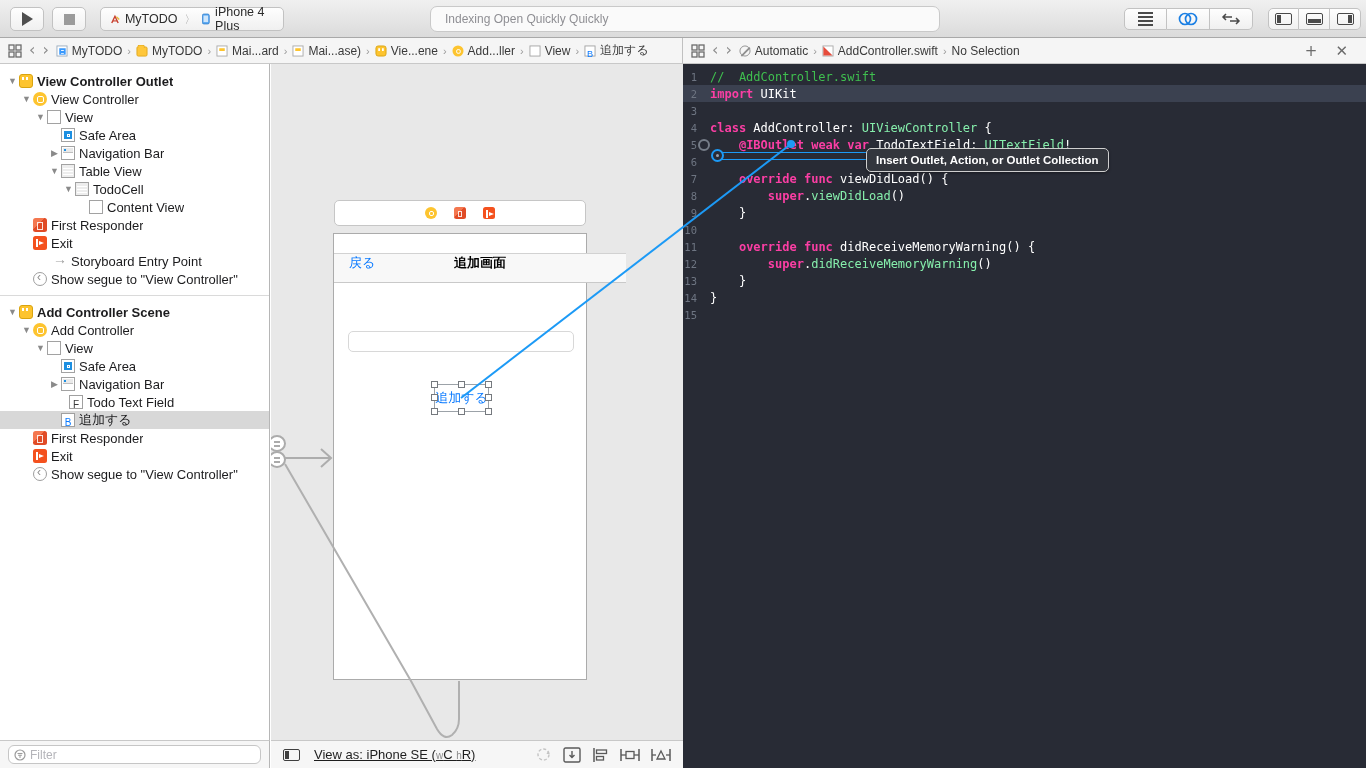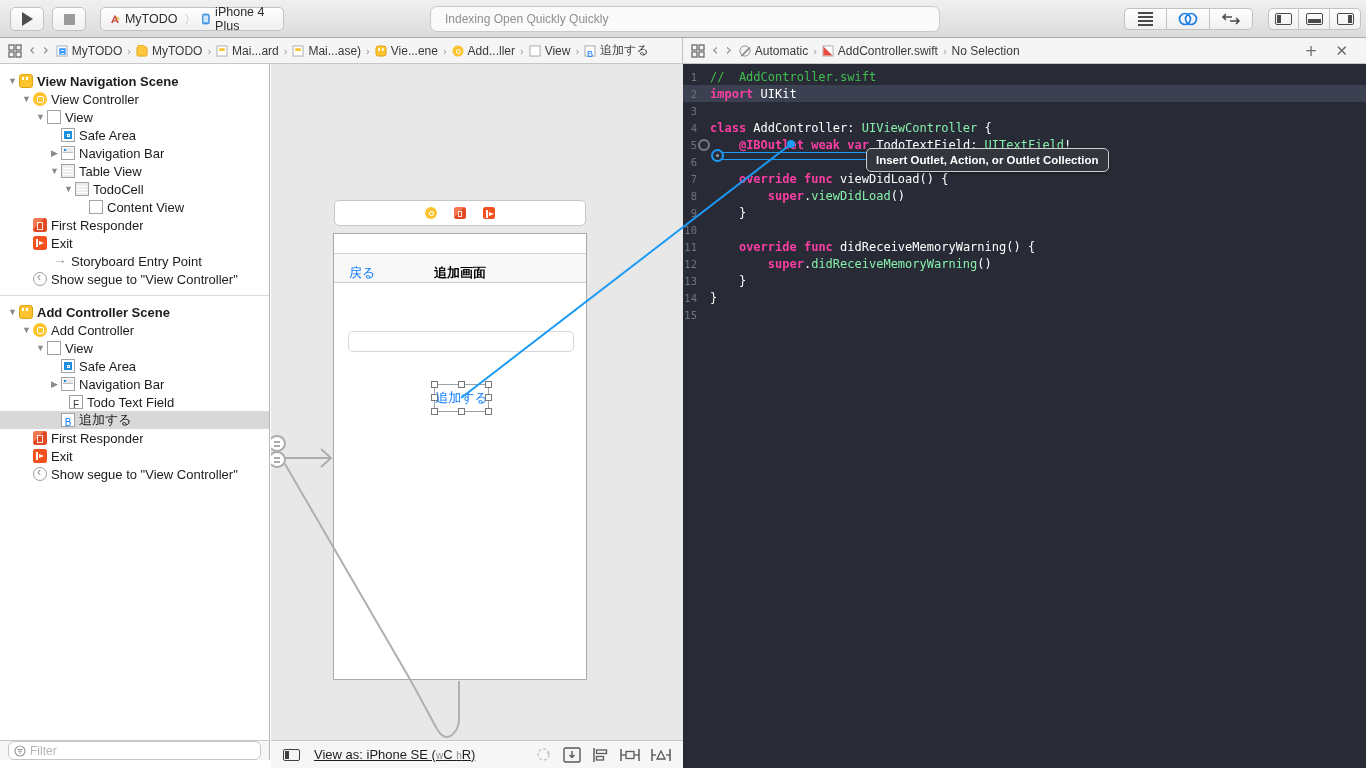--- a/index.html
+++ b/index.html
@@ -84,29 +84,29 @@
   .ic-automatic::before{content:"";position:absolute;left:-1px;top:4.5px;width:13px;height:1.5px;background:#8E8E8E;transform:rotate(-45deg);}
 
   
   .outline{position:absolute;left:0;top:64px;width:270px;height:676px;background:#FFF;border-right:1px solid #B6B6B6;overflow:hidden;padding-top:8px;}
   .orow{height:18px;display:flex;align-items:center;font-size:13px;color:#1C1C1E;white-space:nowrap;}
   .orow.bold{font-weight:bold;}
   .orow.selected{background:#D8D8D8;}
   .orow .disc{width:13px;flex:none;font-size:9px;color:#8A8A8A;text-align:center;}
   .orow .olabel{margin-left:4px;overflow:hidden;text-overflow:ellipsis;}
   .odivider{border-top:1px solid #DADADA;margin:7px 0;}
-  .filterbar{position:absolute;left:0;top:740px;width:270px;height:20px;background:#F6F6F6;border-top:1px solid #C8C8C8;border-right:1px solid #B6B6B6;display:flex;align-items:center;padding:0 8px;}
+  .filterbar{position:absolute;left:0;top:740px;width:270px;height:28px;background:#F6F6F6;border-top:1px solid #C8C8C8;border-right:1px solid #B6B6B6;display:flex;align-items:center;padding:0 8px;}
   .filter-field{flex:1;height:19px;background:#FFF;border:1px solid #C6C6C6;border-radius:6px;display:flex;align-items:center;padding:0 5px;gap:4px;font-size:12px;color:#B4B4B9;}
 
   
   .canvas{position:absolute;left:271px;top:64px;width:412px;height:676px;background:#E8E8E8;overflow:hidden;}
   .scene-dock{position:absolute;left:63px;top:136px;width:252px;height:26px;background:#FFF;border:1px solid #C6C6C6;border-radius:5px;display:flex;align-items:center;justify-content:center;gap:17px;}
   .dock-ic{width:12px;height:12px;position:relative;}
   .device{position:absolute;left:62px;top:169px;width:254px;height:447px;background:#FFF;border:1px solid #ABABAB;}
-  .navbar{position:absolute;left:0;top:19px;width:252px;height:30px;background:#F8F8F8;border-top:1px solid #D2D2D2;border-bottom:1px solid #C9C9C9;display:flex;align-items:flex-end;}
+  .navbar{position:absolute;left:0;top:19px;width:292px;height:30px;background:#F8F8F8;border-top:1px solid #D2D2D2;border-bottom:1px solid #C9C9C9;display:flex;align-items:flex-start;}
   .nav-back{position:absolute;left:15px;font-size:13px;color:#0A7AFF;}
   .nav-title{width:100%;text-align:center;font-size:13px;font-weight:bold;color:#000;}
   .textfield{position:absolute;left:14px;top:97px;width:226px;height:21px;background:#FFF;border:1px solid #D8D8D8;border-radius:5px;}
   .ibbutton{position:absolute;left:101px;top:151px;width:53px;height:26px;outline:1px solid #9CA2A8;display:flex;align-items:center;justify-content:center;font-size:13px;color:#0A7AFF;}
   .handle{position:absolute;width:7px;height:7px;background:#FFF;border:1px solid #75797E;}
   .badge{position:absolute;width:18px;height:17px;background:#FFF;border:2px solid #ABABAB;border-radius:50%;}
   .badge::before{content:"";position:absolute;left:4px;top:4px;width:6px;height:2px;background:#ABABAB;}
   .badge::after{content:"";position:absolute;left:4px;top:8px;width:6px;height:2px;background:#ABABAB;}
   .canvas-bottombar{position:absolute;left:271px;top:740px;width:412px;height:28px;background:#F6F6F6;border-top:1px solid #C8C8C8;display:flex;align-items:center;}
   .ob-toggle{position:relative;width:17px;height:12px;border:1.5px solid #3F3F3F;border-radius:2px;margin-left:12px;flex:none;}
@@ -286,21 +286,21 @@
     </span>
   <span class="jb-spacer"></span>
   <span class="jb-plus">+</span>
   <span class="jb-close">✕</span>
 </div>
 
 <div class="outline" id="outline">
     <div class="orow bold" style="padding-left: 6px;">
       <span class="disc">▼</span>
       <span class="ic ic-scene"></span>
-      <span class="olabel">View Navigation Scene</span>
+      <span class="olabel">View Controller Outlet</span>
     </div>
     <div class="orow" style="padding-left: 20px;">
       <span class="disc">▼</span>
       <span class="ic ic-view-controller"></span>
       <span class="olabel">View Controller</span>
     </div>
     <div class="orow" style="padding-left: 34px;">
       <span class="disc">▼</span>
       <span class="ic ic-view"></span>
       <span class="olabel">View</span>

